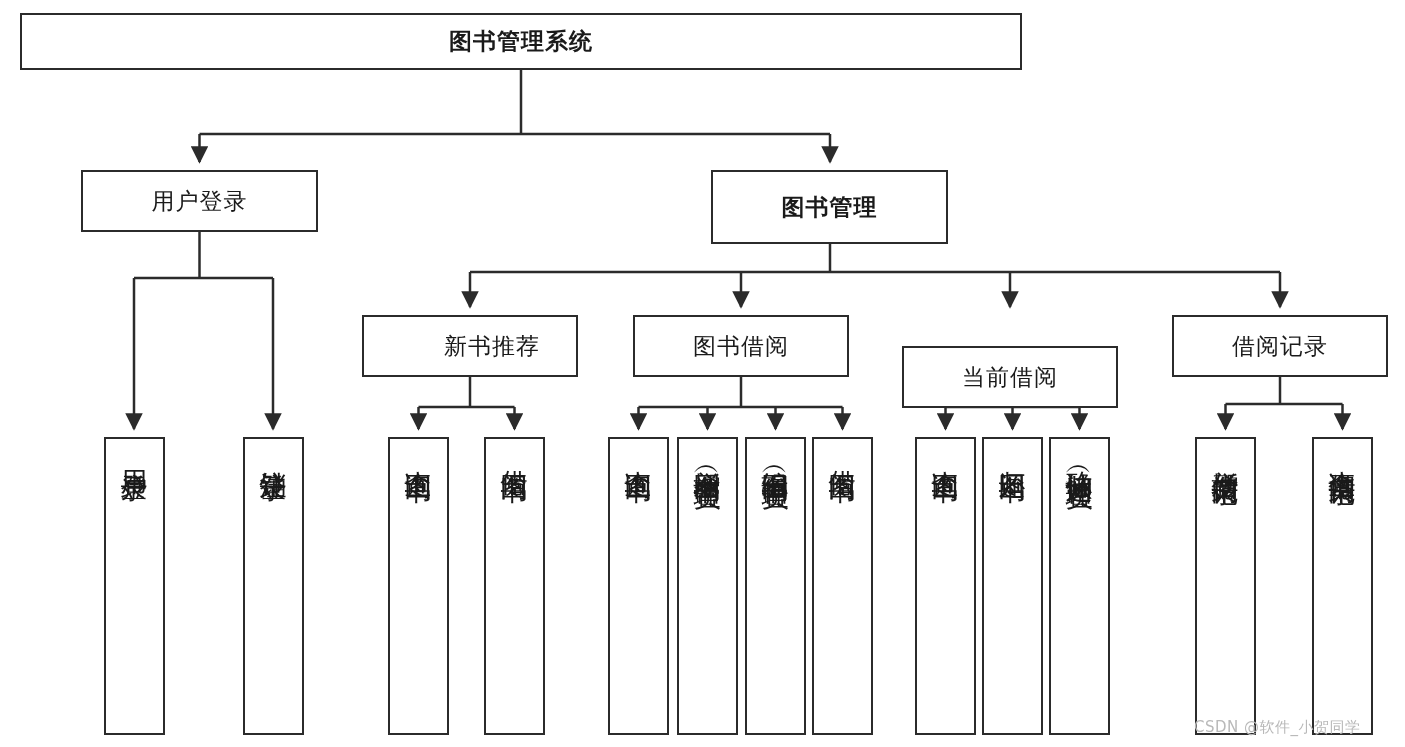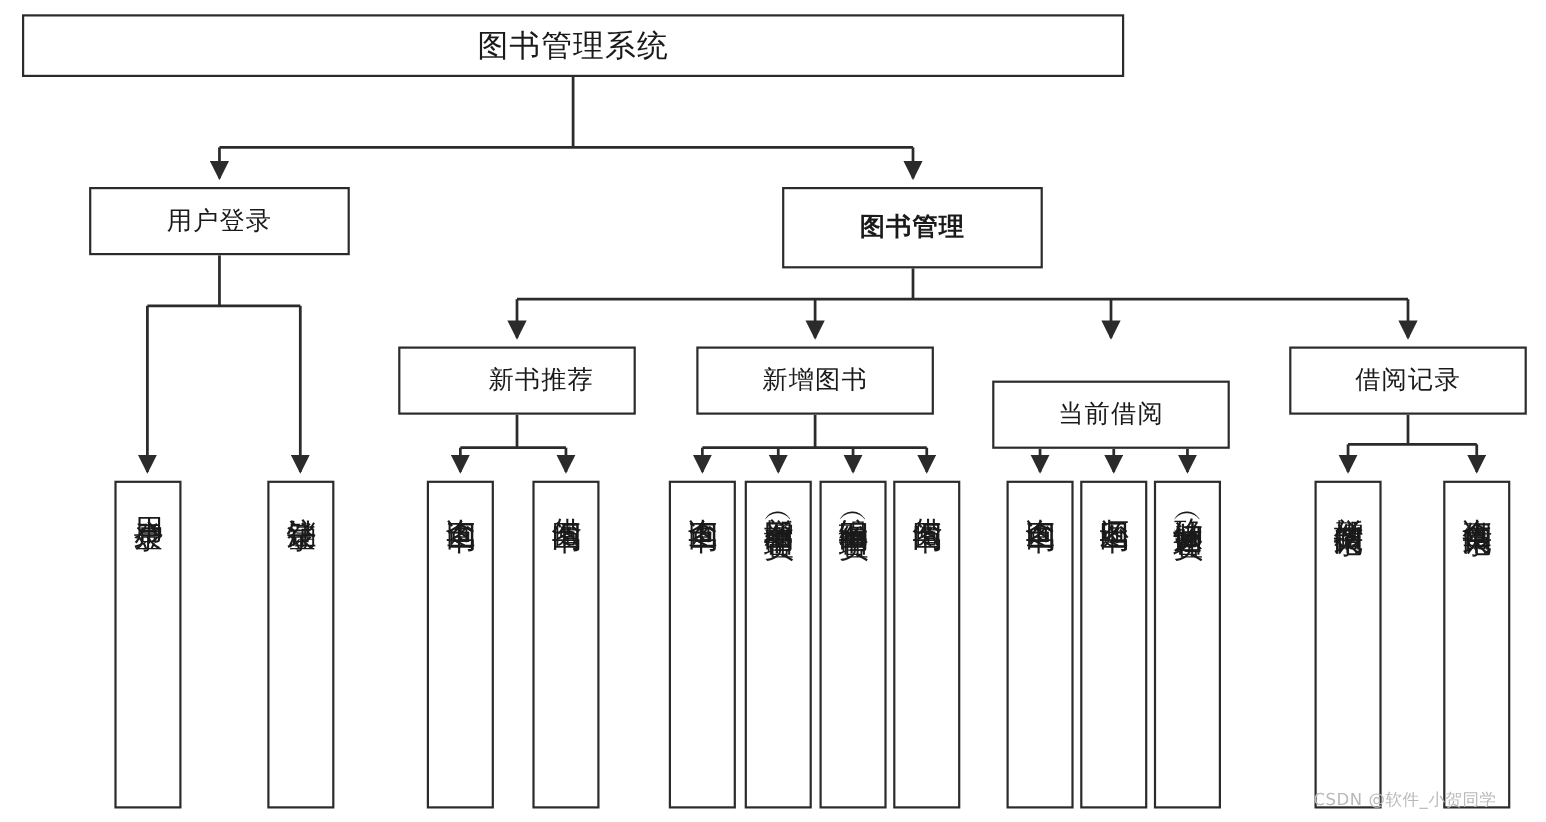--- a/index.html
+++ b/index.html
@@ -51,21 +51,22 @@
   }
   .node.vert .label {
     writing-mode: vertical-rl;
     text-orientation: upright;
     font-size: 27px;
     line-height: 1.08;
     letter-spacing: 2px;
     white-space: nowrap;
   }
   .node.root .label {
-    font-size: 28px;
+    font-size: 23px;
+    font-weight: bold;
   }
   .watermark {
     position: absolute;
     font-size: 15px;
     color: #b9b9b9;
     white-space: nowrap;
     letter-spacing: 0.5px;
   }
 </style>
 </head>
@@ -131,21 +132,21 @@
     <span class="label">用户登录</span>
   </div>
   <div class="node horiz" style="left:711px; top:170px; width:237px; height:74px;font-weight:bold;">
     <span class="label">图书管理</span>
   </div>
 
   <div class="node horiz" style="left:362px; top:315px; width:216px; height:62px;padding-left:44px;">
     <span class="label">新书推荐</span>
   </div>
   <div class="node horiz" style="left:633px; top:315px; width:216px; height:62px;">
-    <span class="label">新增图书</span>
+    <span class="label">图书借阅</span>
   </div>
   <div class="node horiz" style="left:902px; top:315px; width:216px; height:62px;margin-top:31px;">
     <span class="label">当前借阅</span>
   </div>
   <div class="node horiz" style="left:1172px; top:315px; width:216px; height:62px;">
     <span class="label">借阅记录</span>
   </div>
 
   <div class="node vert" style="left:104px; top:437px; width:61px; height:298px;">
     <span class="label">用户登录</span>

